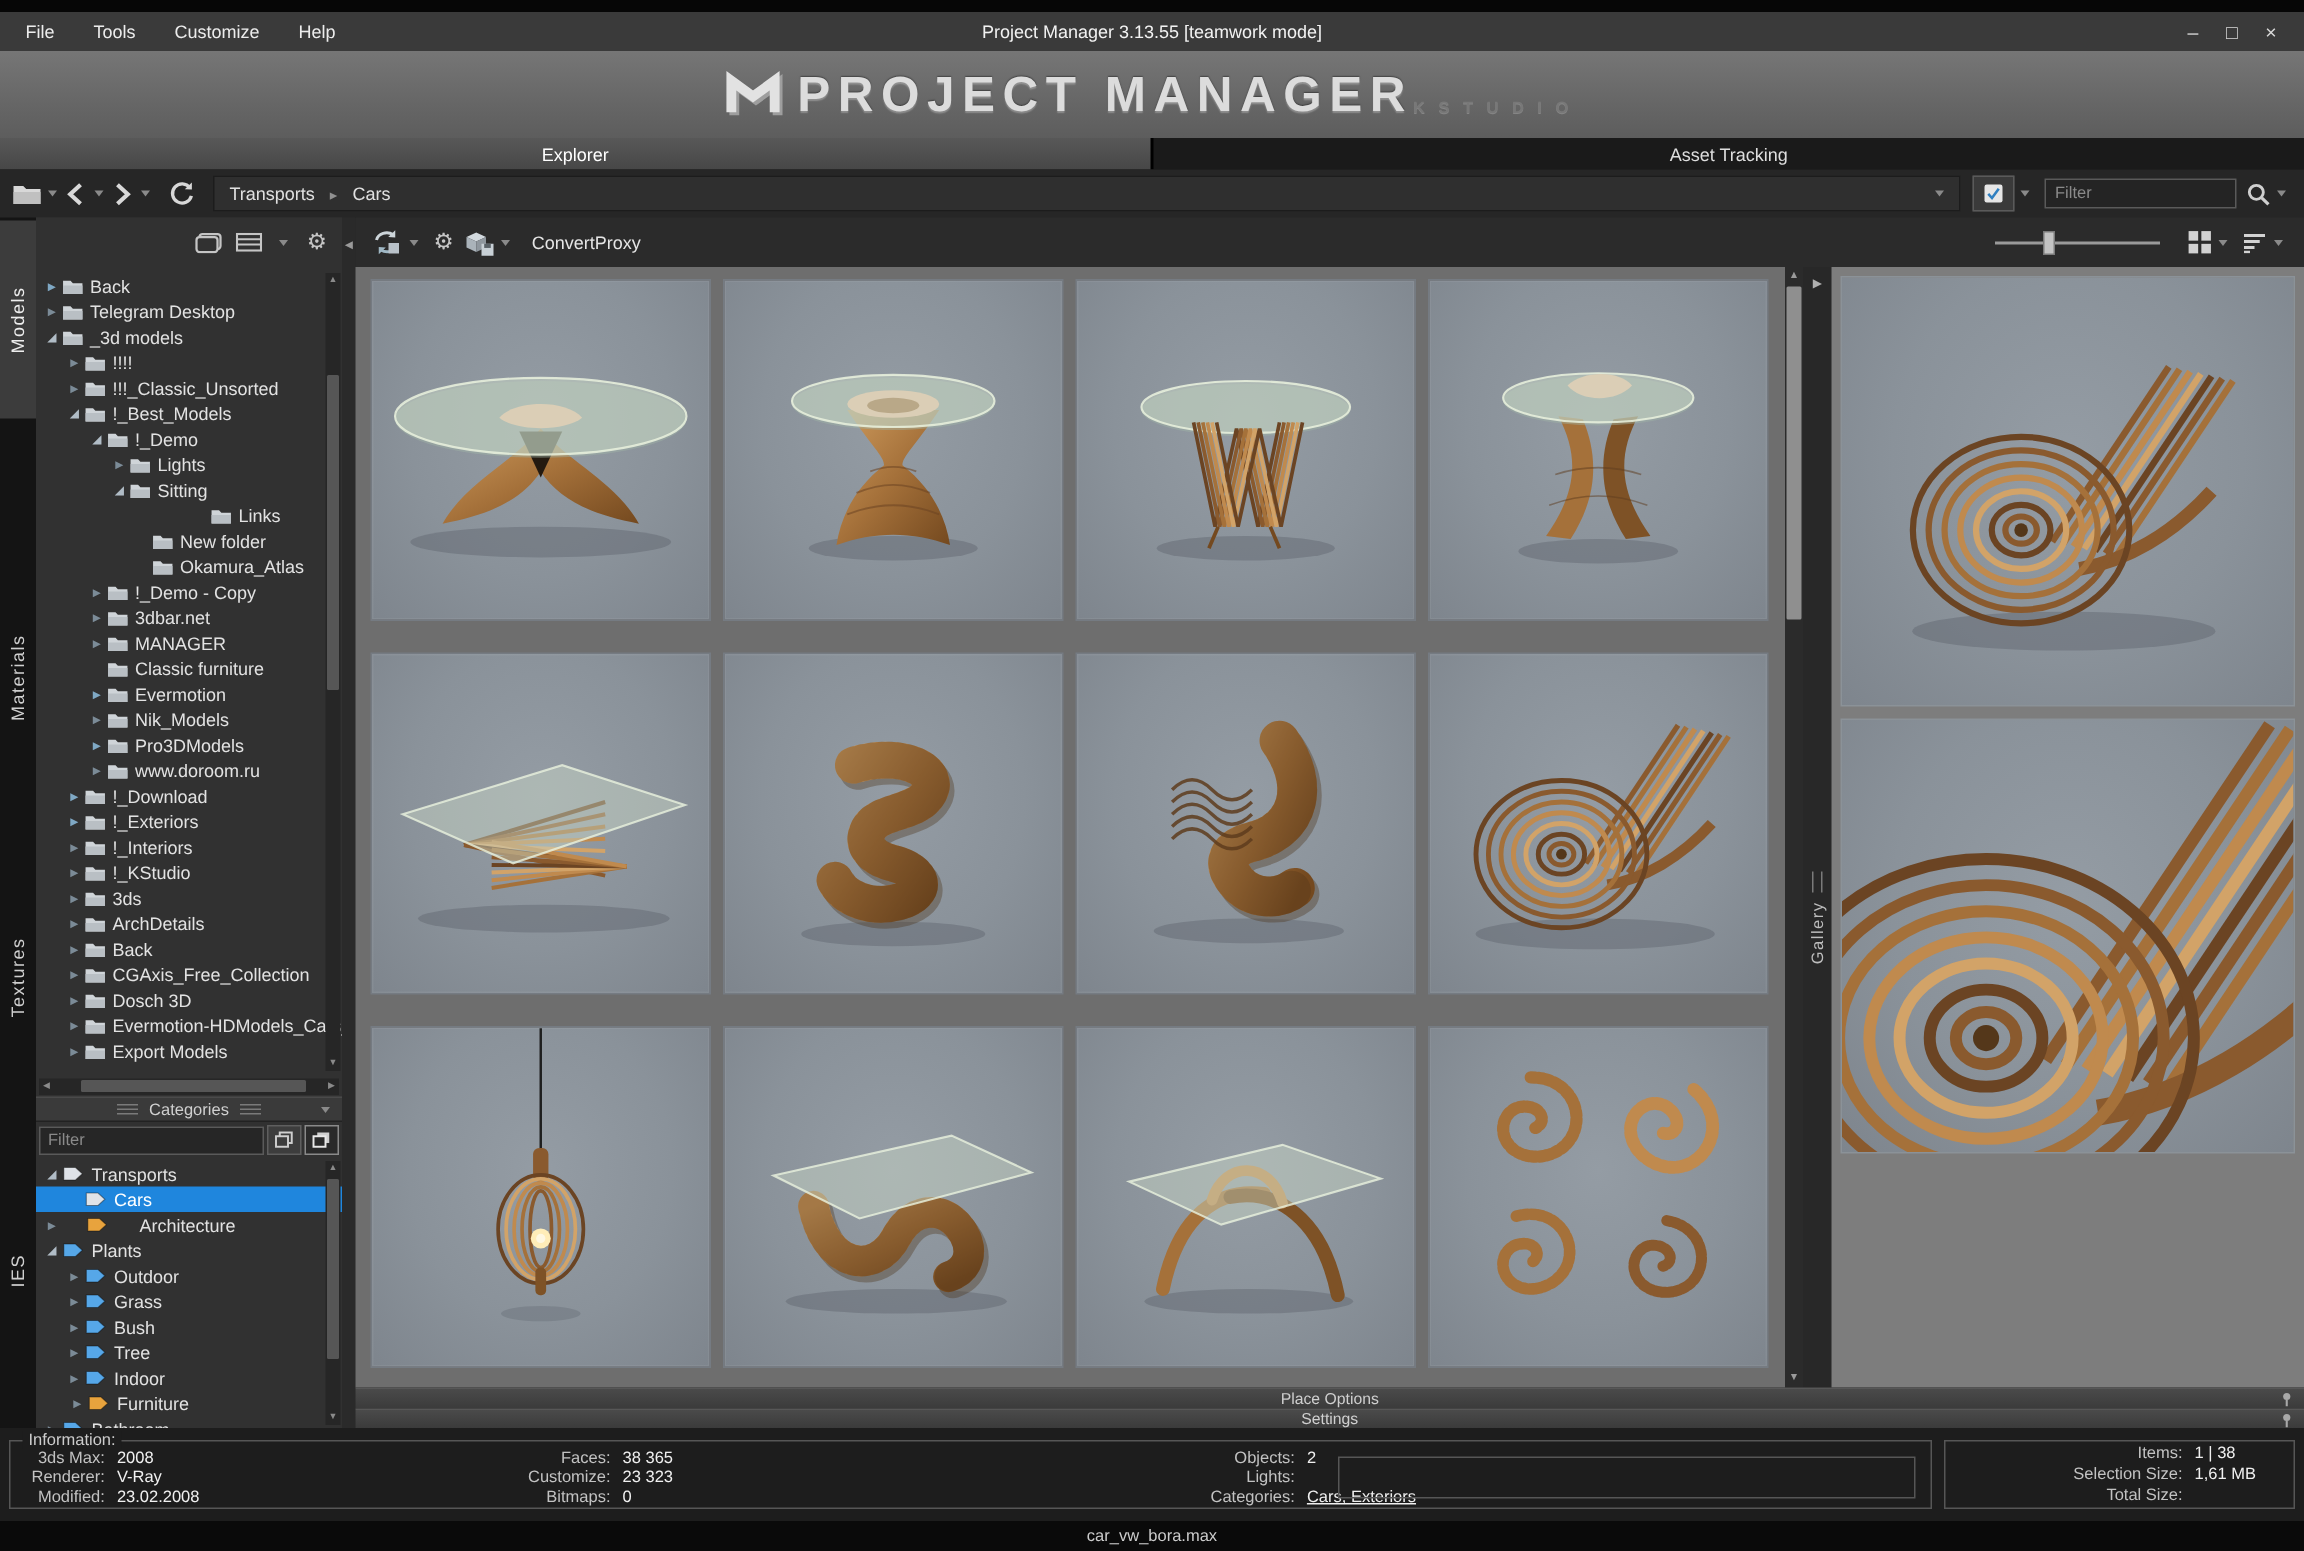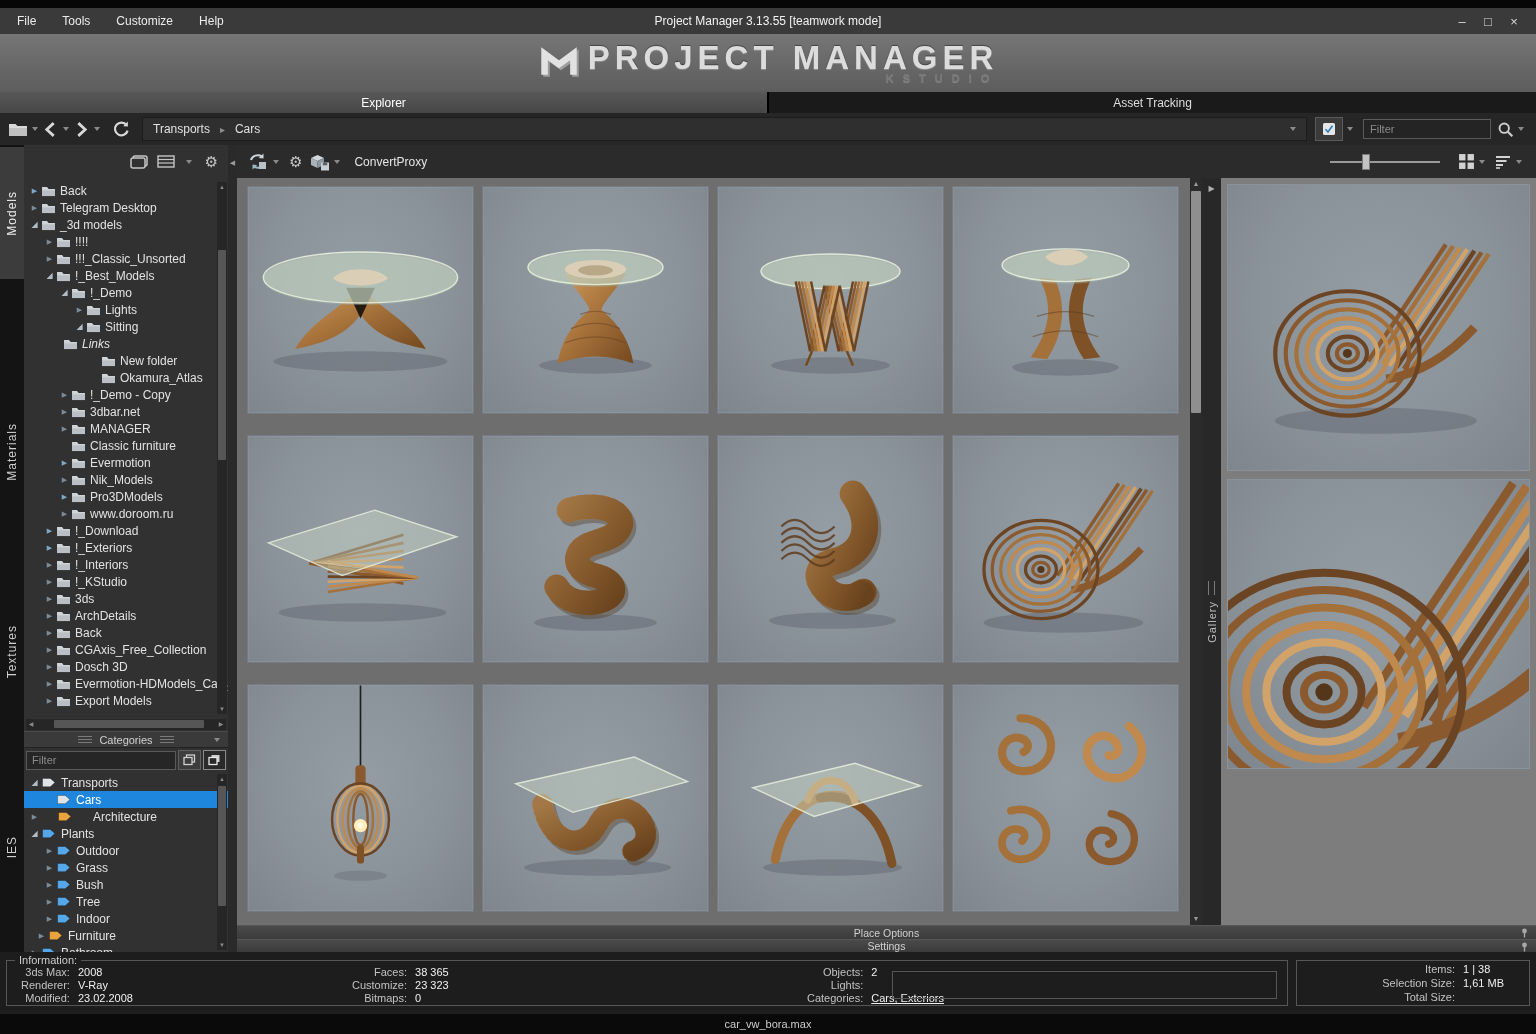--- a/index.html
+++ b/index.html
@@ -10,21 +10,21 @@
   .topstrip{position:absolute;left:0;top:0;width:100%;height:8px;background:#060606;}
   .menubar{position:absolute;left:0;top:8px;width:100%;height:26px;background:#3a3a3a;display:flex;align-items:center;}
   .menus{display:flex;padding-left:4px;}
   .menu-item{padding:4px 13px;font-size:12px;color:#ececec;cursor:default;}
   .wtitle{position:absolute;left:50%;transform:translateX(-50%);font-size:12px;color:#f2f2f2;white-space:nowrap;}
   .wctrl{margin-left:auto;display:flex;gap:2px;padding-right:10px;}
   .wctrl span{width:24px;text-align:center;font-size:13px;color:#d8d8d8;cursor:default;}
 
   
   .banner{position:absolute;left:0;top:34px;width:100%;height:58px;background:linear-gradient(180deg,#767676,#656565 65%,#5d5d5d);display:flex;align-items:center;justify-content:center;gap:8px;}
-  .btcol{display:flex;flex-direction:column;align-items:flex-end;}
+  .btcol{display:flex;flex-direction:row;align-items:flex-end;}
   .bt1{font-size:33px;font-weight:bold;letter-spacing:5px;color:#dcdcdc;line-height:30px;text-shadow:0 1px 1px rgba(255,255,255,.28),0 -1px 1px rgba(0,0,0,.4);}
   .bt2{font-size:11px;font-weight:bold;letter-spacing:9px;color:#787878;margin-top:-1px;text-shadow:0 1px 0 rgba(255,255,255,.22);}
 
   
   .tabrow{position:absolute;left:0;top:92px;width:100%;height:21px;background:#000;display:flex;gap:2px;}
   .tab{flex:1;display:flex;align-items:center;justify-content:center;font-size:12px;color:#fff;background:#1a1a1a;cursor:default;}
   .tab.active{background:linear-gradient(180deg,#585858,#474747);}
   .tab.inactive{color:#dedede;}
 
   
@@ -316,21 +316,21 @@
               <span>Lights</span>
             </div>
             <div class="trow" style="padding-left: 50px;">
               <span class="arr e">◢</span>
               <svg class="fico" viewBox="0 0 16 13">
                 <path d="M1 2.3 h5.4 l1.7 1.9 H15 V12 H1 Z" fill="#cfd4d8"></path>
                 <path d="M1 5.8 H15 V12 H1 Z" fill="#b9bfc4"></path>
               </svg>
               <span>Sitting</span>
             </div>
-            <div class="trow" style="padding-left: 27px; font-style: italic;">
+            <div class="trow" style="padding-left: 104px;">
               <span class="arr c"></span>
               <svg class="fico" viewBox="0 0 16 13">
                 <path d="M1 2.3 h5.4 l1.7 1.9 H15 V12 H1 Z" fill="#cfd4d8"></path>
                 <path d="M1 5.8 H15 V12 H1 Z" fill="#b9bfc4"></path>
               </svg>
               <span>Links</span>
             </div>
             <div class="trow" style="padding-left: 65px;">
               <span class="arr c"></span>
               <svg class="fico" viewBox="0 0 16 13">
@@ -590,21 +590,21 @@
               </svg>
               <span>Tree</span>
             </div>
             <div class="crow" style="padding-left: 20px;">
               <span class="arr c">▶</span>
               <svg class="tico" viewBox="0 0 16 12">
                 <path d="M1.5 1.5 h8.5 l5 4.5 -5 4.5 h-8.5 z" fill="#56a7e8" stroke="rgba(0,0,0,.4)" stroke-width="0.8"></path>
               </svg>
               <span>Indoor</span>
             </div>
-            <div class="crow" style="padding-left: 12px;">
+            <div class="crow" style="padding-left: 22px;">
               <span class="arr c">▶</span>
               <svg class="tico" viewBox="0 0 16 12">
                 <path d="M1.5 1.5 h8.5 l5 4.5 -5 4.5 h-8.5 z" fill="#e8a33d" stroke="rgba(0,0,0,.4)" stroke-width="0.8"></path>
               </svg>
               <span>Furniture</span>
             </div>
             <div class="crow" style="padding-left: 5px;">
               <span class="arr c">▶</span>
               <svg class="tico" viewBox="0 0 16 12">
                 <path d="M1.5 1.5 h8.5 l5 4.5 -5 4.5 h-8.5 z" fill="#56a7e8" stroke="rgba(0,0,0,.4)" stroke-width="0.8"></path>

